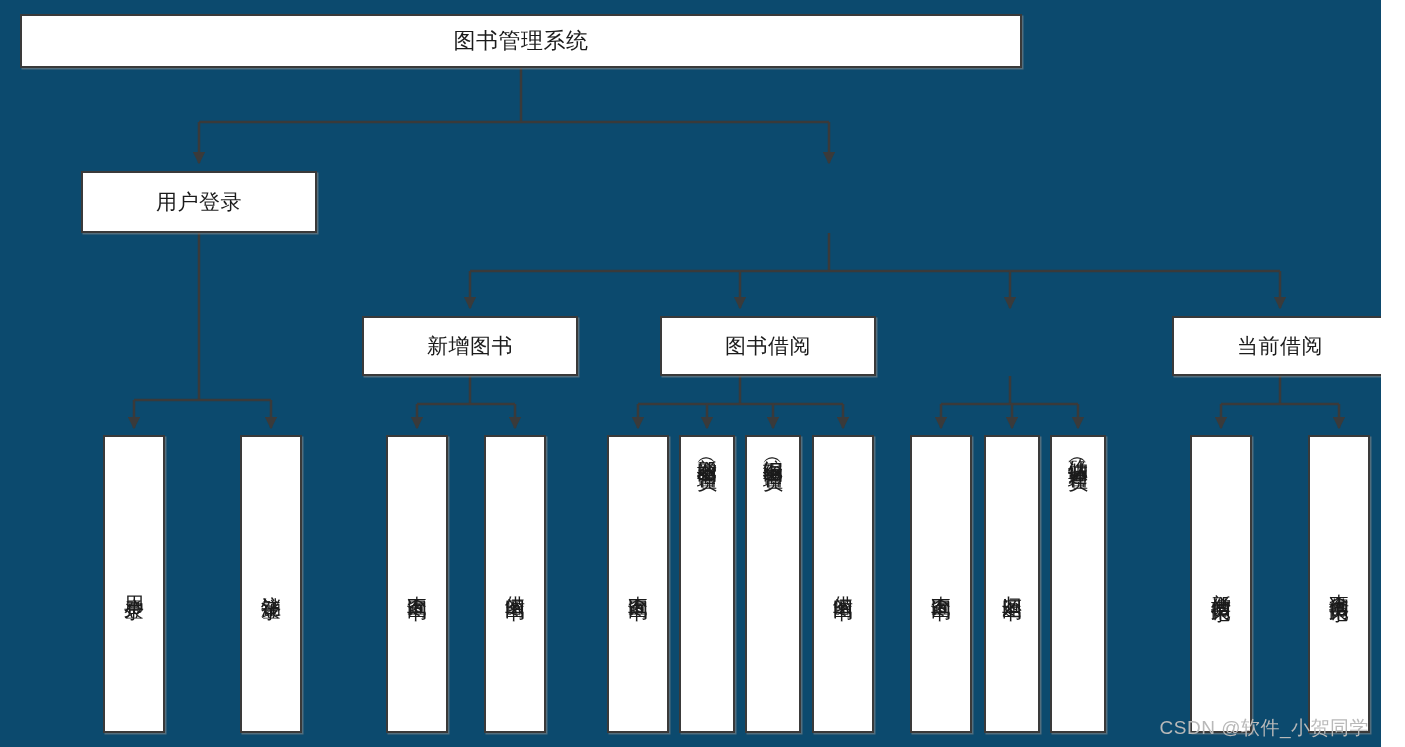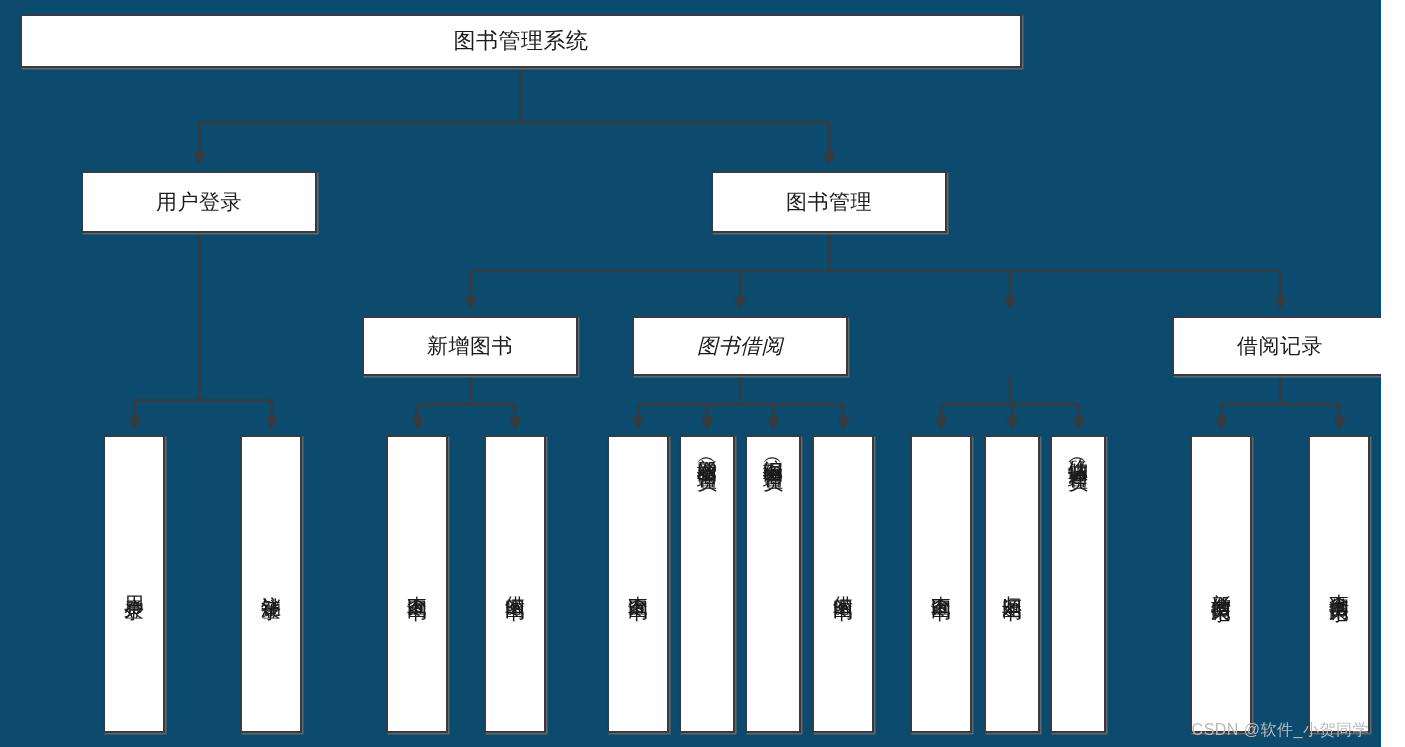--- a/index.html
+++ b/index.html
@@ -64,21 +64,21 @@
     max-height: 100%;
   }
   .node.vert.centered {
     align-items: center;
     padding-top: 0;
   }
   .watermark {
     position: absolute;
     right: 12px;
     bottom: 6px;
-    font-size: 16px;
+    font-size: 19px;
     color: #b9b9b9;
     white-space: nowrap;
     letter-spacing: 0.5px;
   }
 </style>
 </head>
 <body>
 
 <div id="canvas">
 
@@ -132,32 +132,29 @@
     </g>
   </svg>
 
   <div class="node horiz root" style="left:20px; top:14px; width:1002px; height:54px;">
     <span class="label">图书管理系统</span>
   </div>
 
   <div class="node horiz" style="left:81px; top:171px; width:236px; height:62px;">
     <span class="label">用户登录</span>
   </div>
-  <div class="node horiz" style="left:711px; top:171px; width:236px; height:62px;">
-    <span class="label">图书管理</span>
-  </div>
 
   <div class="node horiz" style="left:362px; top:316px; width:216px; height:60px;">
     <span class="label">新增图书</span>
   </div>
-  <div class="node horiz" style="left:632px; top:316px; width:216px; height:60px;font-style:italic;">
+  <div class="node horiz" style="left:660px; top:316px; width:216px; height:60px;">
     <span class="label">图书借阅</span>
   </div>
   <div class="node horiz" style="left:1172px; top:316px; width:216px; height:60px;">
-    <span class="label">借阅记录</span>
+    <span class="label">当前借阅</span>
   </div>
 
   <div class="node vert centered" style="left:103px; top:435px; width:62px; height:298px;">
     <span class="label">用户登录</span>
   </div>
   <div class="node vert centered" style="left:240px; top:435px; width:62px; height:298px;">
     <span class="label">注销登录</span>
   </div>
 
   <div class="node vert centered" style="left:386px; top:435px; width:62px; height:298px;">

